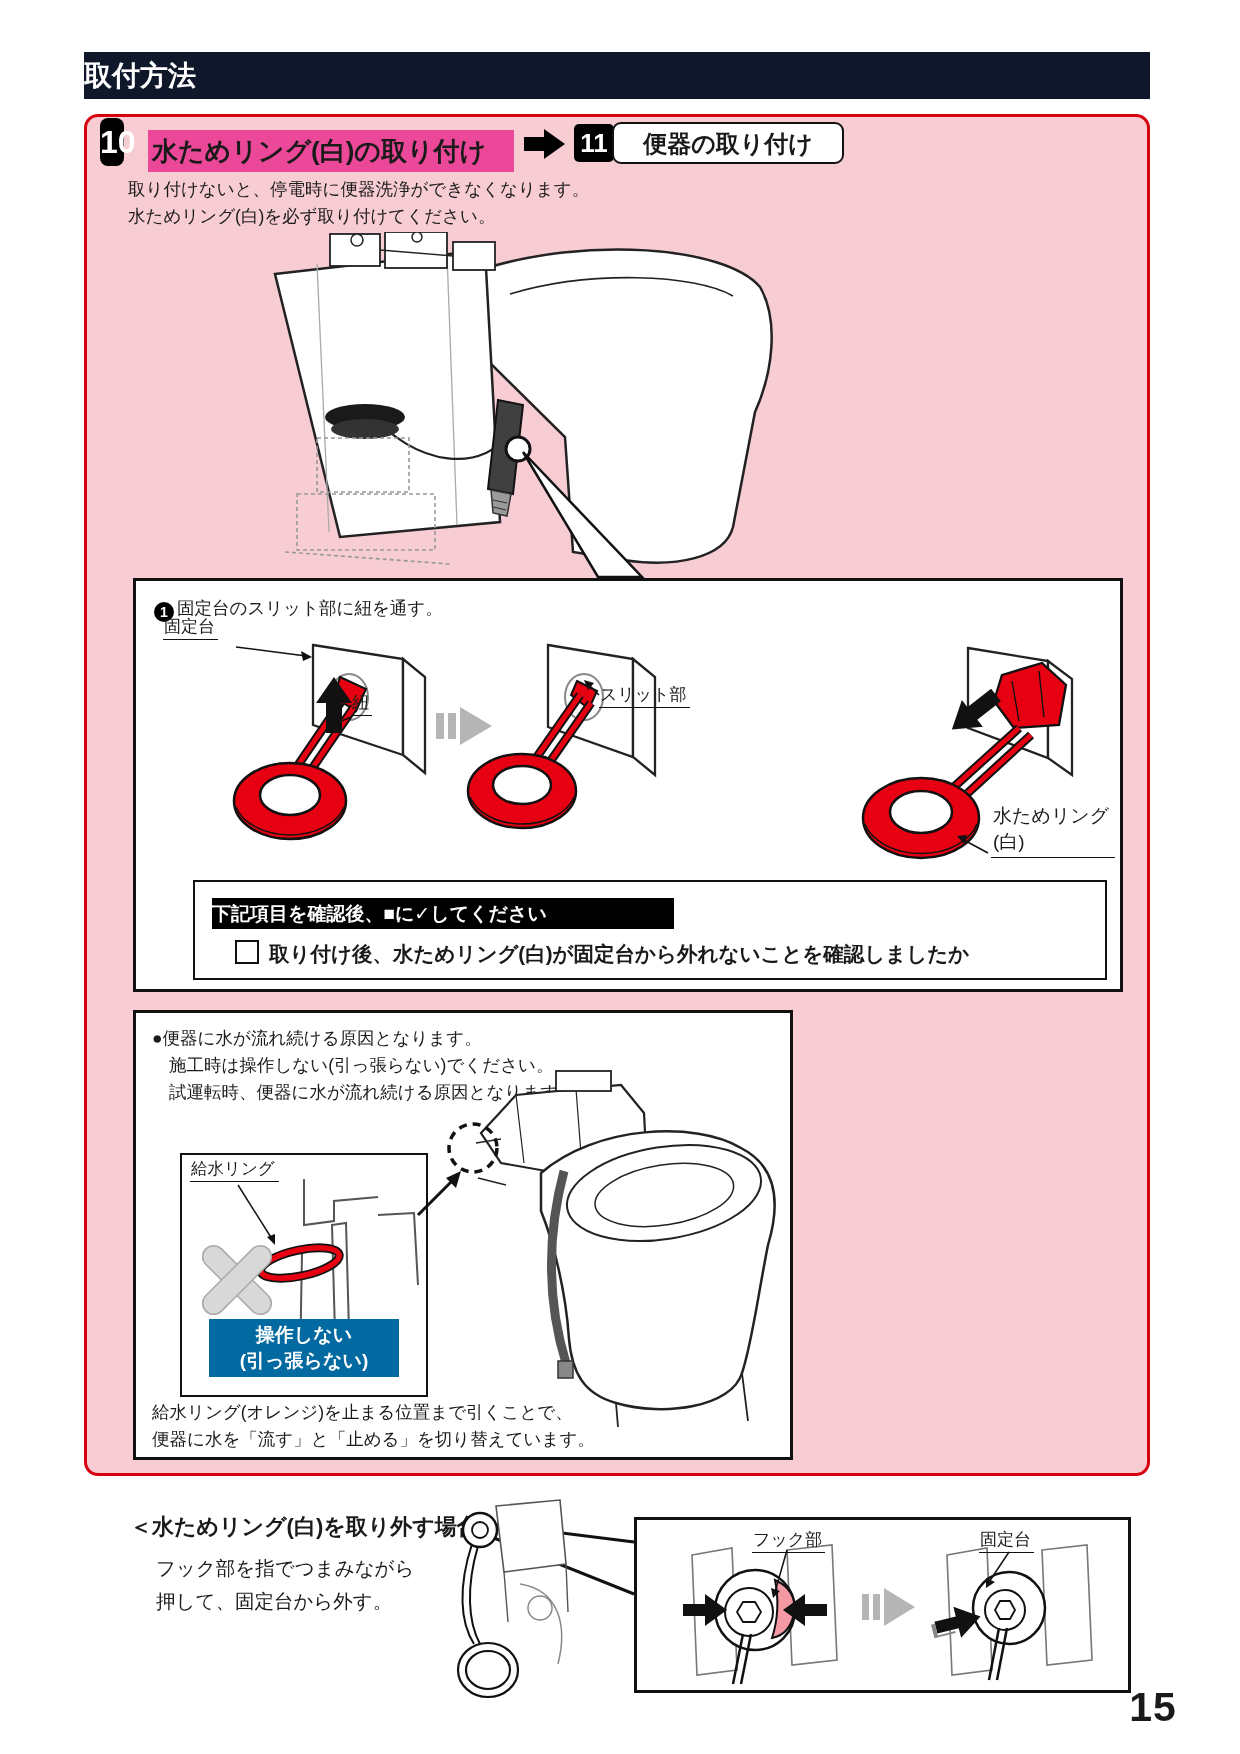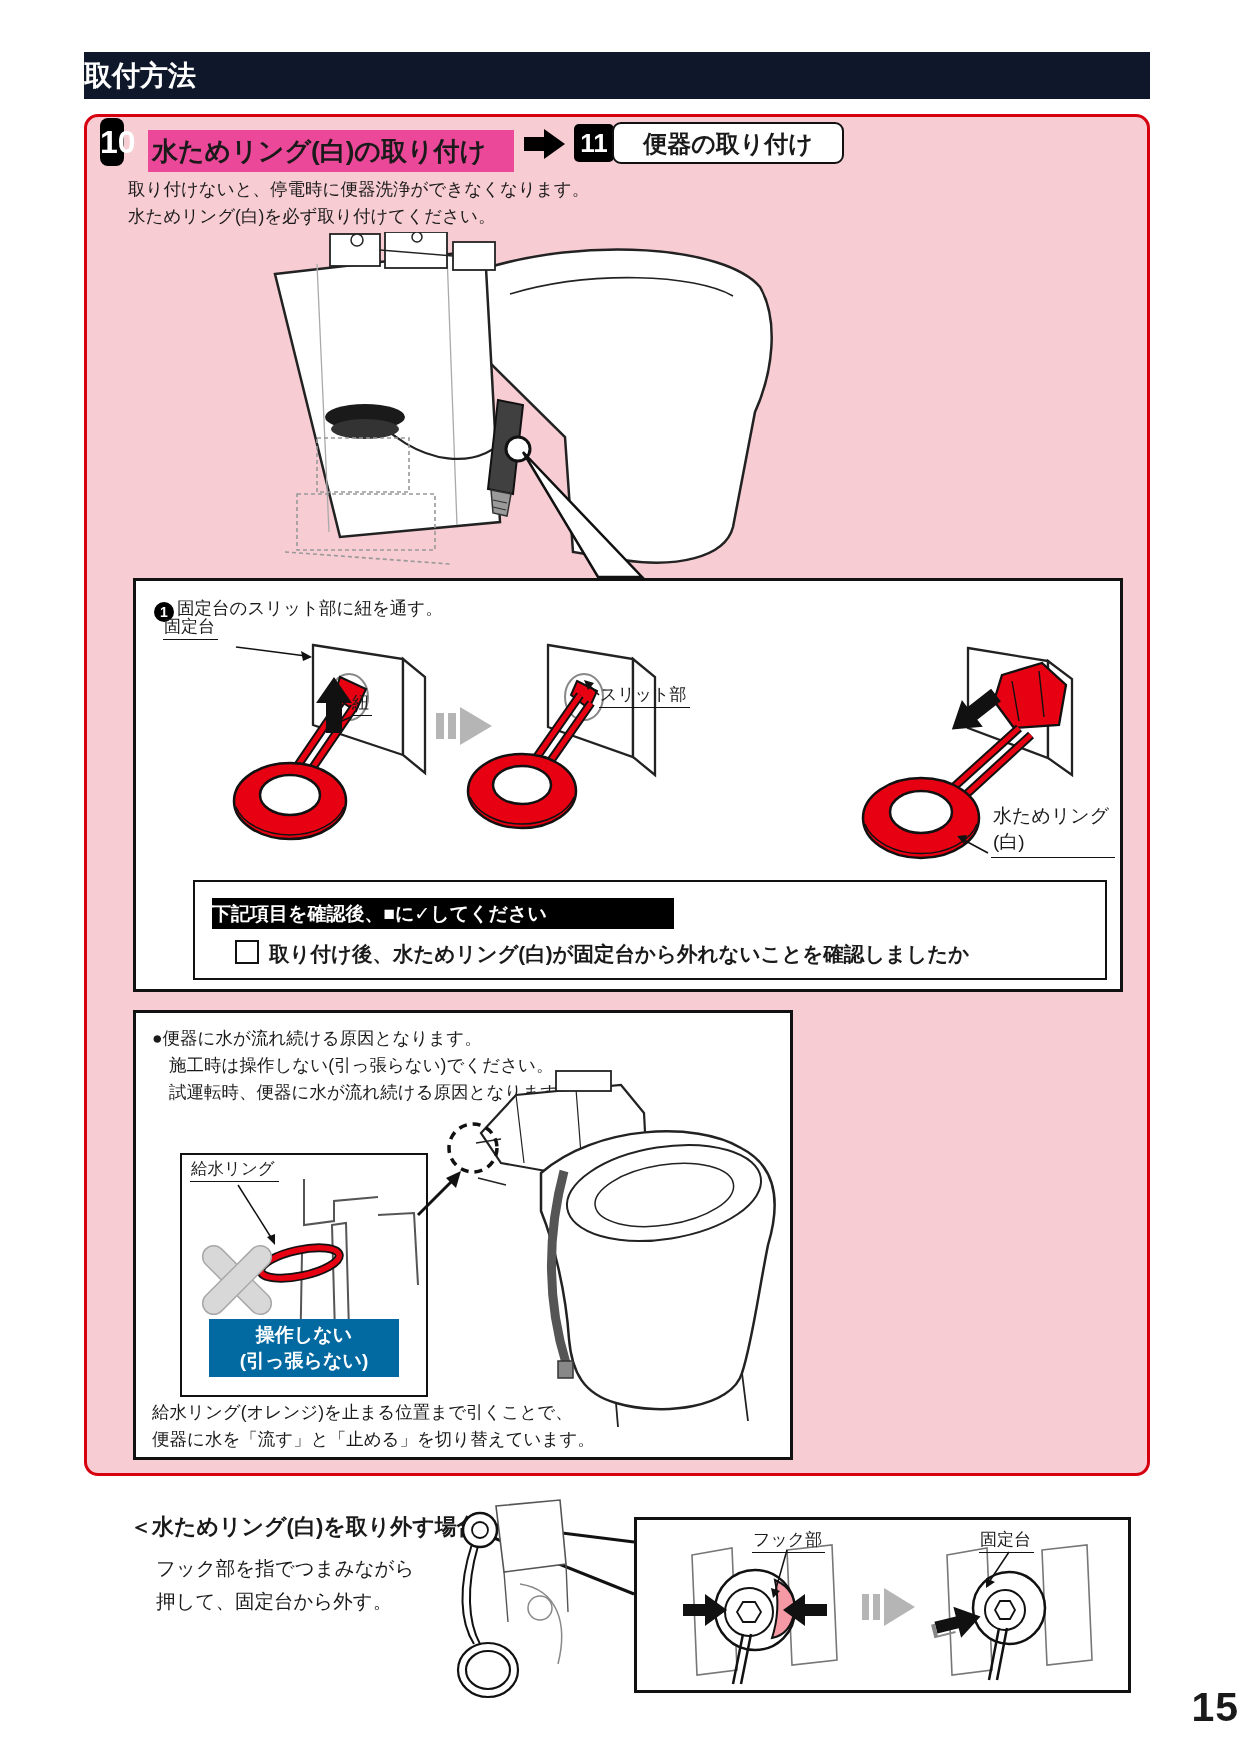--- a/index.html
+++ b/index.html
@@ -40,21 +40,21 @@
   .cb{display:inline-block;width:20px;height:20px;border:2.5px solid #111;background:#fff;vertical-align:-3px;margin-right:10px;}
   
   .inner-box{position:absolute;left:44px;top:140px;width:248px;height:244px;border:2.5px solid #111;box-sizing:border-box;background:#fff;}
   .warn-box{position:absolute;left:27px;top:164px;width:190px;height:58px;background:#0369a1;color:#fff;
     text-align:center;font-size:19px;font-weight:bold;line-height:26px;padding-top:3px;box-sizing:border-box;}
   .inner-label{position:absolute;left:8px;top:3px;font-size:16.5px;border-bottom:1.5px solid #111;padding:0 4px 1px 1px;white-space:nowrap;}
   
   .removal-title{left:130px;top:1512px;font-size:22px;font-weight:bold;}
   .removal-txt{left:120px;top:1552px;font-size:19.5px;line-height:33px;margin-left:36px;}
   .bottom-box{left:634px;top:1517px;width:497px;height:176px;background:#fff;border:3px solid #111;box-sizing:border-box;}
-  .page-num{left:1149px;top:1684px;width:90px;font-size:41px;font-weight:bold;text-align:right;letter-spacing:1px;}
+  .page-num{left:1108px;top:1684px;width:90px;font-size:41px;font-weight:bold;text-align:center;letter-spacing:1px;}
   svg{display:block;}
 </style>
 </head>
 <body>
 
 <div class="abs header-bar">
   <span>取付方法</span>
 </div>
 
 <div class="abs pink-box"></div>

